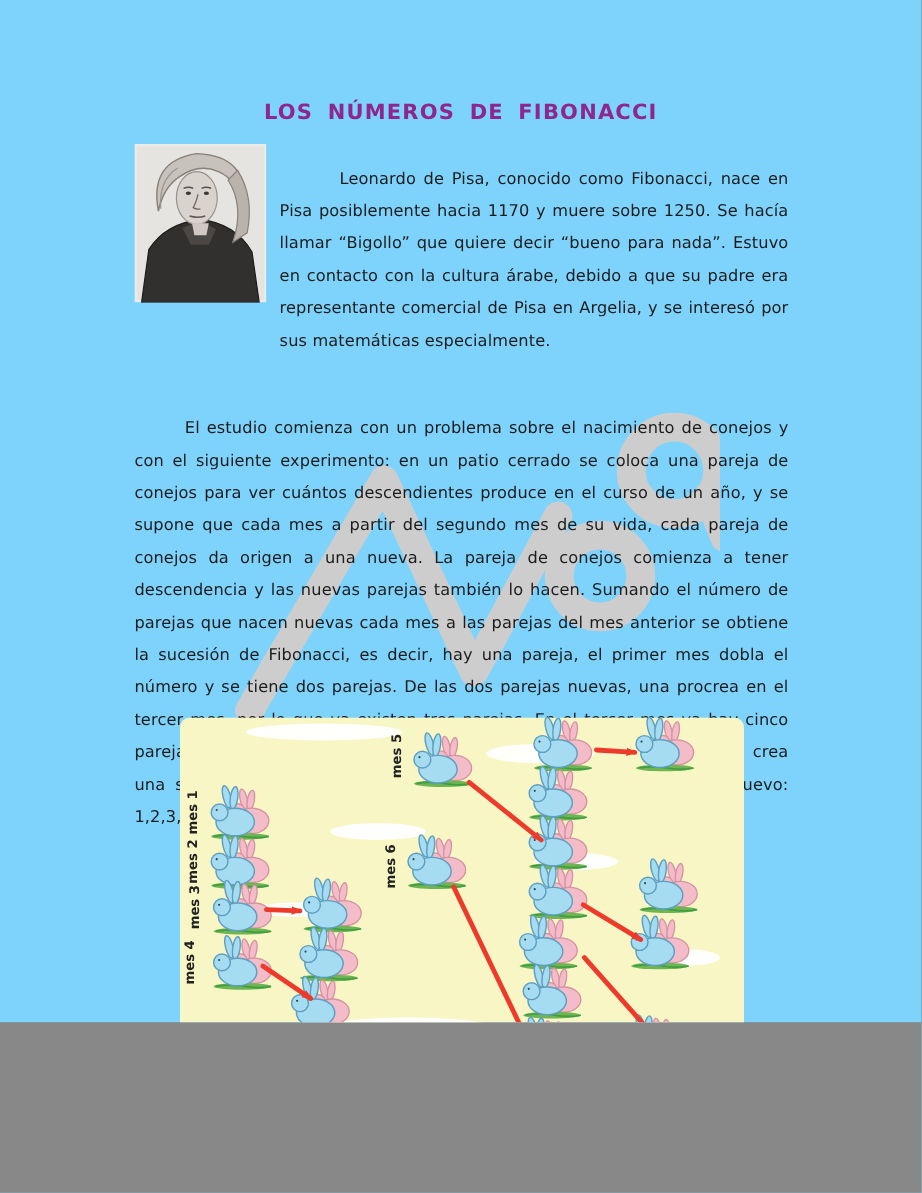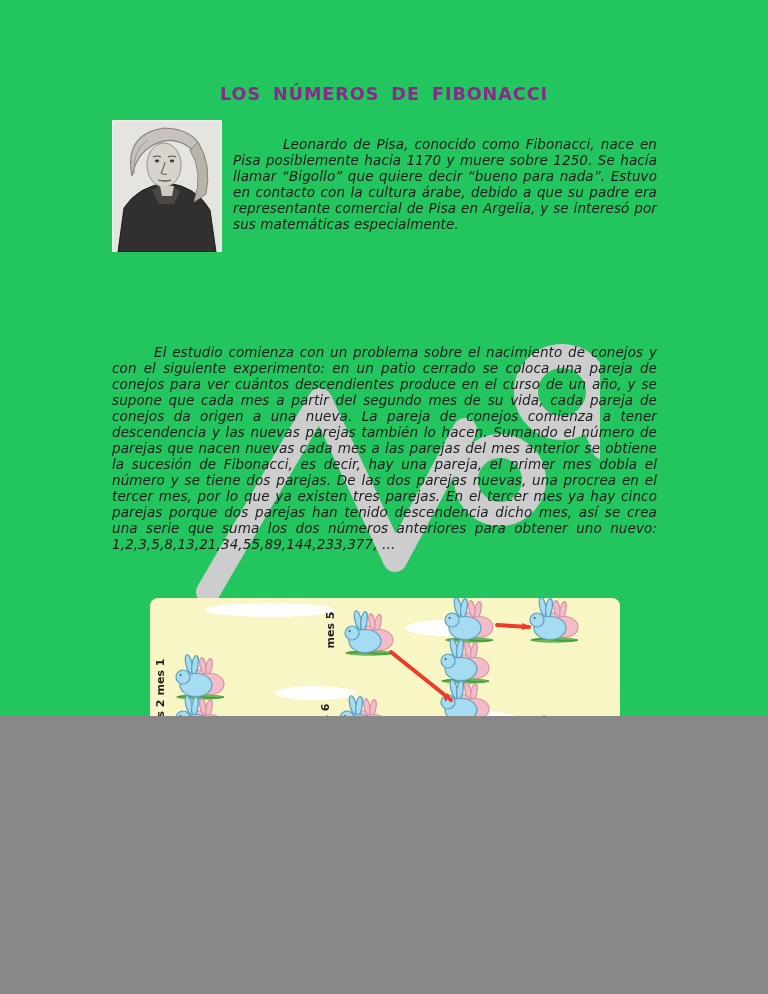--- a/index.html
+++ b/index.html
@@ -1,34 +1,34 @@
 <!DOCTYPE html>
 <html style="--title-color: #8e268e;"><head>
 <meta charset="utf-8">
 <style>
   html,body{margin:0;padding:0;background:#888;}
   .page{
-    position:relative;width:768px;height:716px;background:#22c55e;
+    position:relative;width:768px;height:852px;background:#7dd3fc;
     margin:0 auto;overflow:hidden;
     font-family:"DejaVu Sans","Liberation Sans",sans-serif;
   }
   .page-title{
     position:absolute;top:84px;left:0;width:768px;margin:0;
     text-align:center;font-size:17.5px;font-weight:bold;
     letter-spacing:1px;word-spacing:5px;color:var(--title-color,#8e268e);
     z-index:2;
   }
   .watermark{position:absolute;left:180px;top:330px;z-index:0;}
   .portrait{
     position:absolute;left:112px;top:120px;width:110px;height:132px;z-index:2;
   }
   .body-par{
     position:absolute;margin:0;z-index:1;
-    font-size:13.5px;line-height:16px;color:#1c1c1c;
-    text-align:justify;letter-spacing:0.1px;font-style:italic;
+    font-size:13.5px;line-height:27px;color:#1c1c1c;
+    text-align:justify;letter-spacing:0.1px;
   }
   .par-1{left:233px;top:136px;width:424px;text-indent:50px;}
   .par-2{left:112px;top:263px;width:545px;text-indent:42px;}
   .par-3{left:112px;top:344px;width:545px;text-indent:42px;}
   .diagram{position:absolute;left:150px;top:598px;width:470px;height:298px;z-index:1;}
   .mes-label{
     font-family:"DejaVu Sans","Liberation Sans",sans-serif;
     font-size:11px;font-weight:bold;fill:#222;
   }
   .footer{

